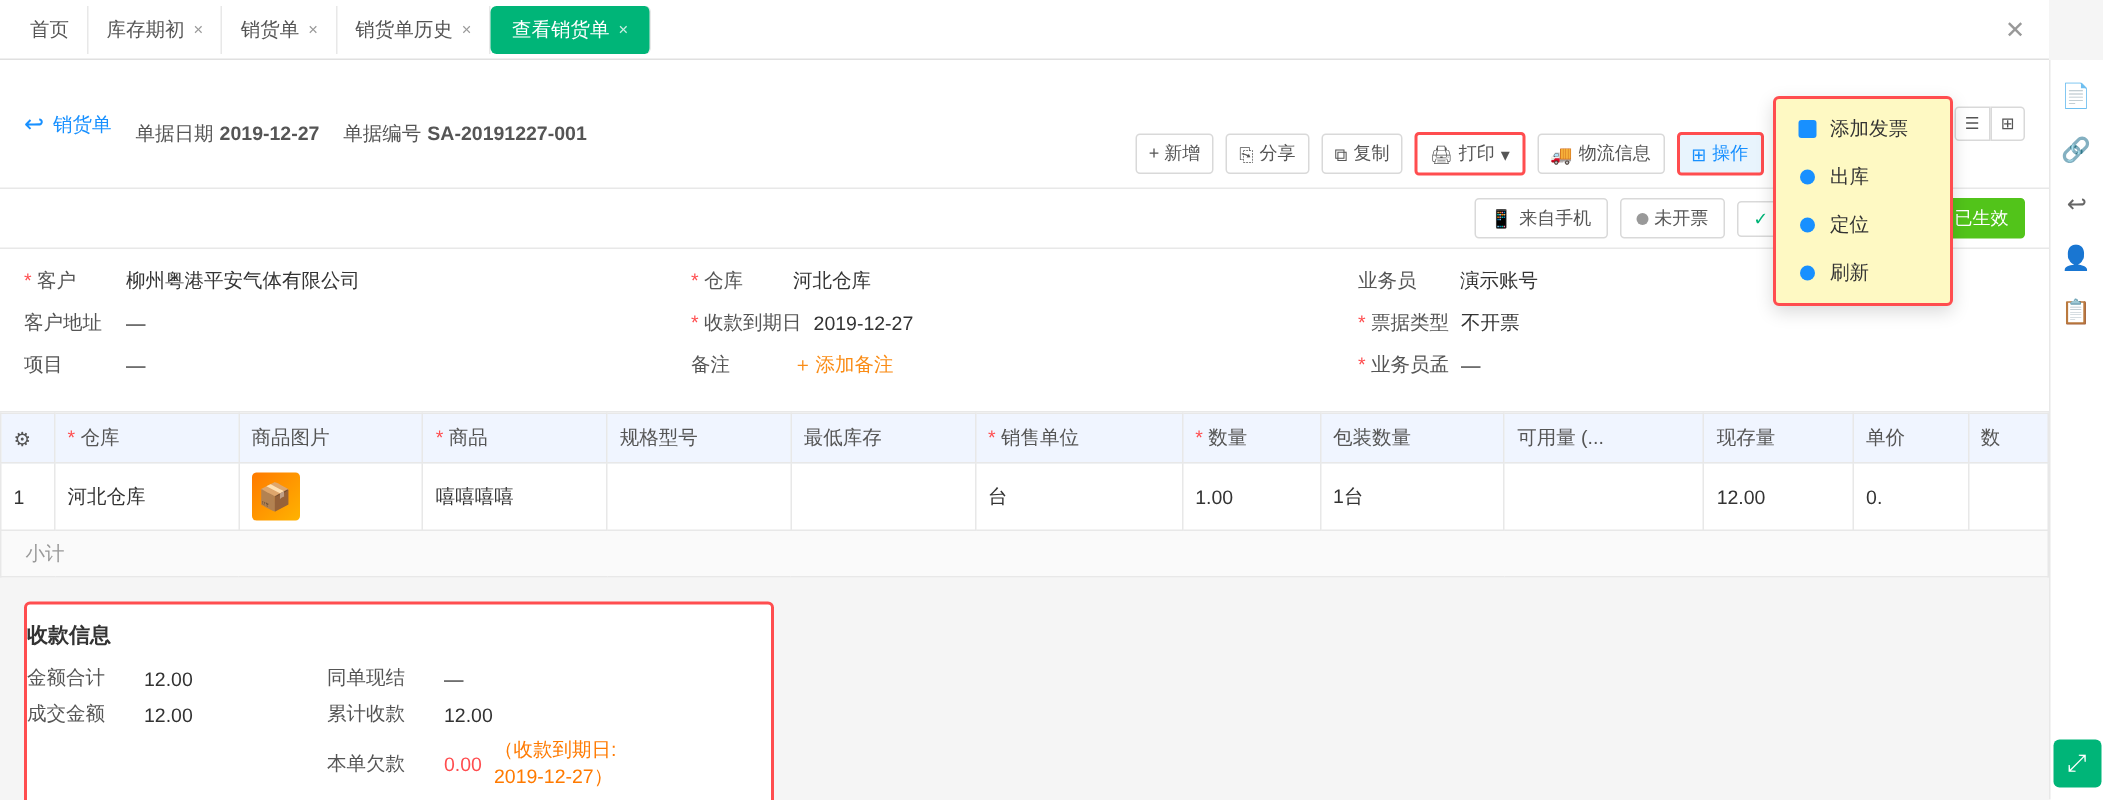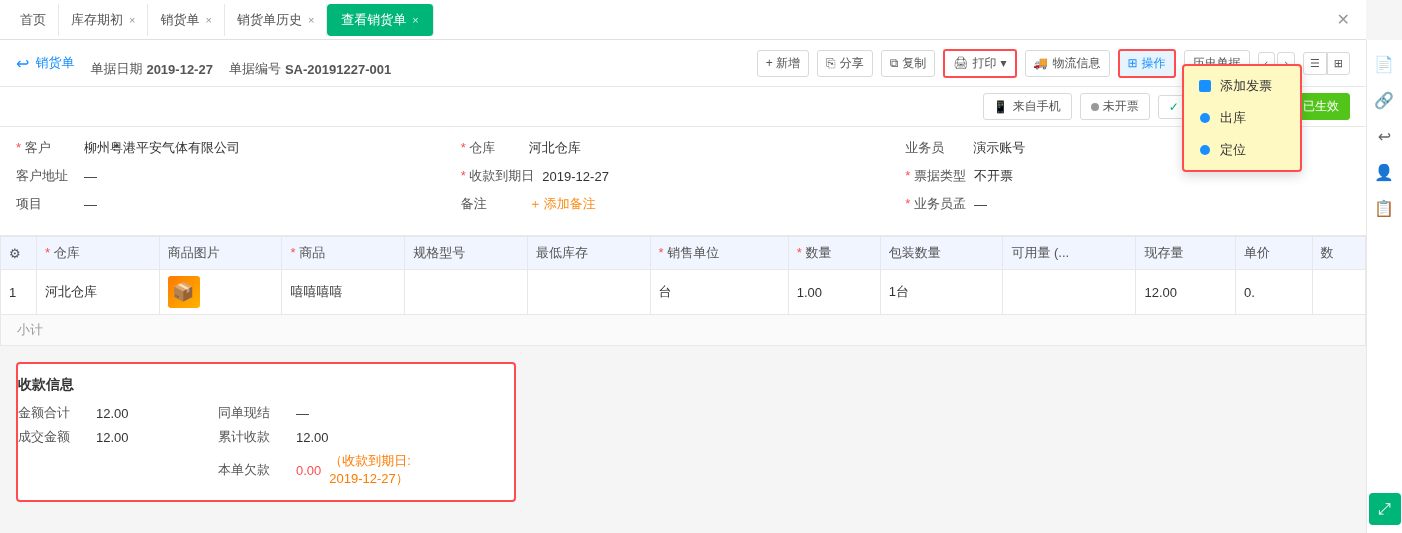--- a/index.html
+++ b/index.html
@@ -27,21 +27,21 @@
       display: flex; align-items: center; justify-content: space-between;
     }
     .doc-header-left { display: flex; align-items: center; gap: 16px; }
     .doc-title { display: flex; align-items: center; gap: 6px; color: #1890ff; font-weight: 500; }
     .doc-meta { display: flex; align-items: center; gap: 16px; font-size: 13px; color: #555; margin-top: 12px; }
     .doc-meta span { display: flex; align-items: center; gap: 4px; }
     .doc-actions { display: flex; align-items: center; gap: 8px; }
     .action-btn {
       display: flex; align-items: center; gap: 4px; padding: 4px 8px;
       border: 1px solid #d9d9d9; border-radius: 3px; cursor: pointer;
-      font-size: 12px; color: #555; background: #fff; white-space: nowrap;
+      font-size: 12px; color: #555; background: #fff; white-space: nowrap; margin-top: 40px;
     }
     .action-btn.active { border-color: #1890ff; color: #1890ff; background: #e8f4fd; }
     .action-btn.red-border { border: 2px solid #ff4d4f; }
     .nav-arrows { display: flex; align-items: center; gap: 2px; }
     .nav-arrows span { cursor: pointer; padding: 4px 6px; color: #555; border: 1px solid #d9d9d9; border-radius: 3px; font-size: 11px; }
     .view-toggle { display: flex; }
     .view-toggle span { cursor: pointer; padding: 4px 6px; color: #555; border: 1px solid #d9d9d9; font-size: 11px; }
     .view-toggle span:first-child { border-radius: 3px 0 0 3px; }
     .view-toggle span:last-child { border-radius: 0 3px 3px 0; }
 
@@ -242,20 +242,26 @@
       <div class="item-icon">
           <div class="icon-circle"></div>
         </div>
       <span>出库</span>
     </div>
     <div class="dropdown-item">
       <div class="item-icon">
           <div class="icon-circle"></div>
         </div>
       <span>定位</span>
+    </div>
+    <div class="dropdown-item">
+      <div class="item-icon">
+          <div class="icon-circle"></div>
+        </div>
+      <span>刷新</span>
     </div>
   </div>
 
   <div class="form-section">
     <div class="form-row">
       <div class="field-group">
         <span class="field-label"><span class="required">*</span> <span>客户</span></span>
         <span class="field-value">柳州粤港平安气体有限公司</span>
       </div>
       <div class="field-group">

